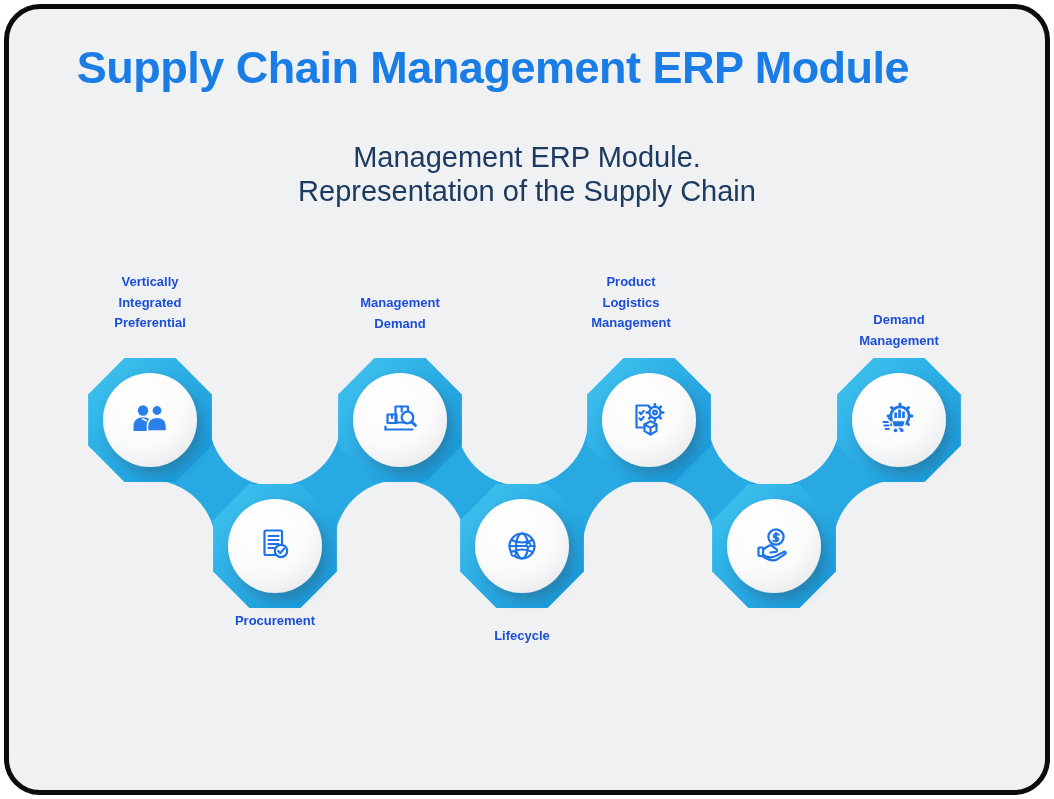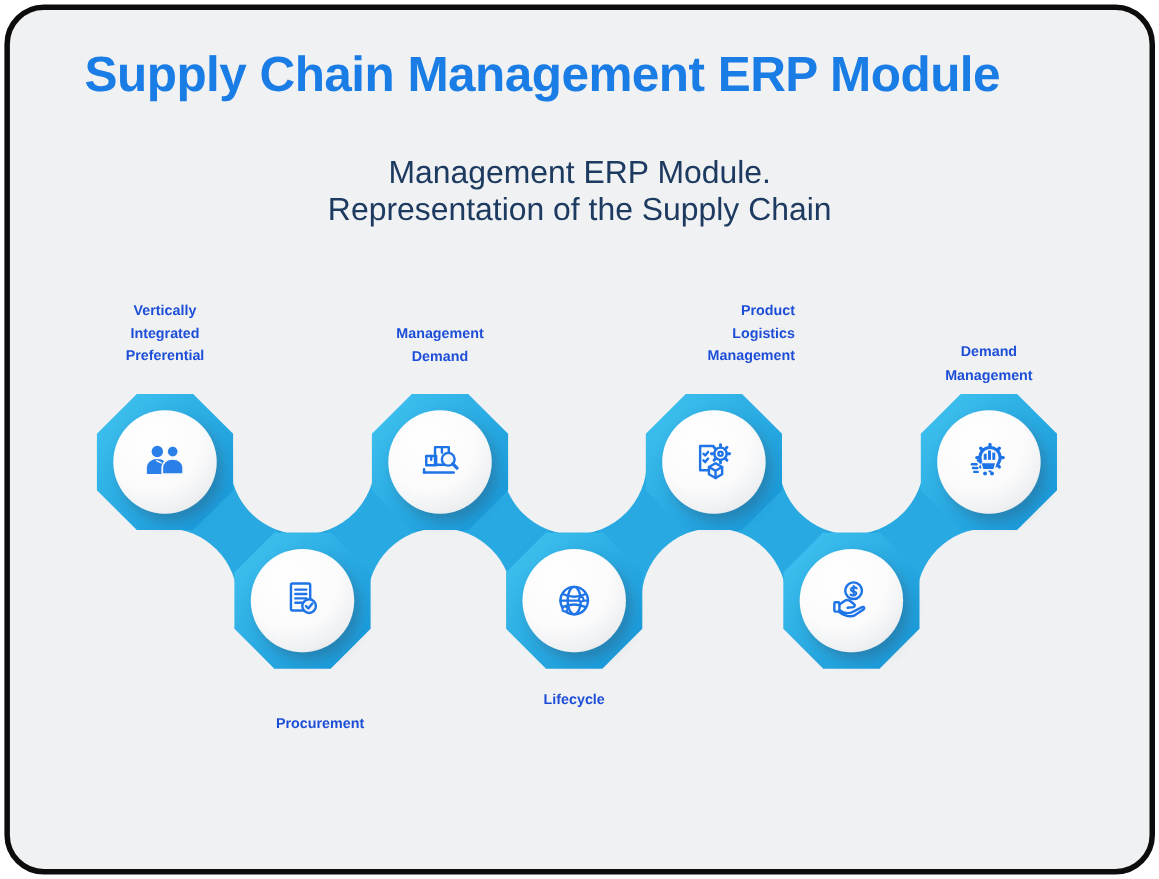--- a/index.html
+++ b/index.html
@@ -197,31 +197,31 @@
           <line x1="8.7" y1="31" x2="11.8" y2="31"></line>
         </g>
       </g>
     </svg>
 
     <div class="nodelabel" style="left:150px;top:272px;">
       <span>Vertically</span>
       <span>Integrated</span>
       <span>Preferential</span>
     </div>
-    <div class="nodelabel" style="left:275px;top:648px;margin-left:16px;">
+    <div class="nodelabel" style="left:275px;top:611px;">
       <span>Procurement</span>
     </div>
     <div class="nodelabel" style="left:400px;top:293px;">
       <span>Management</span>
       <span>Demand</span>
     </div>
     <div class="nodelabel" style="left:522px;top:626px;">
       <span>Lifecycle</span>
     </div>
-    <div class="nodelabel" style="left:683px;top:272px;text-align:right;">
+    <div class="nodelabel" style="left:631px;top:272px;">
       <span>Product</span>
       <span>Logistics</span>
       <span>Management</span>
     </div>
     <div class="nodelabel" style="left:899px;top:310px;">
       <span>Demand</span>
       <span>Management</span>
     </div>
 
   </div>

